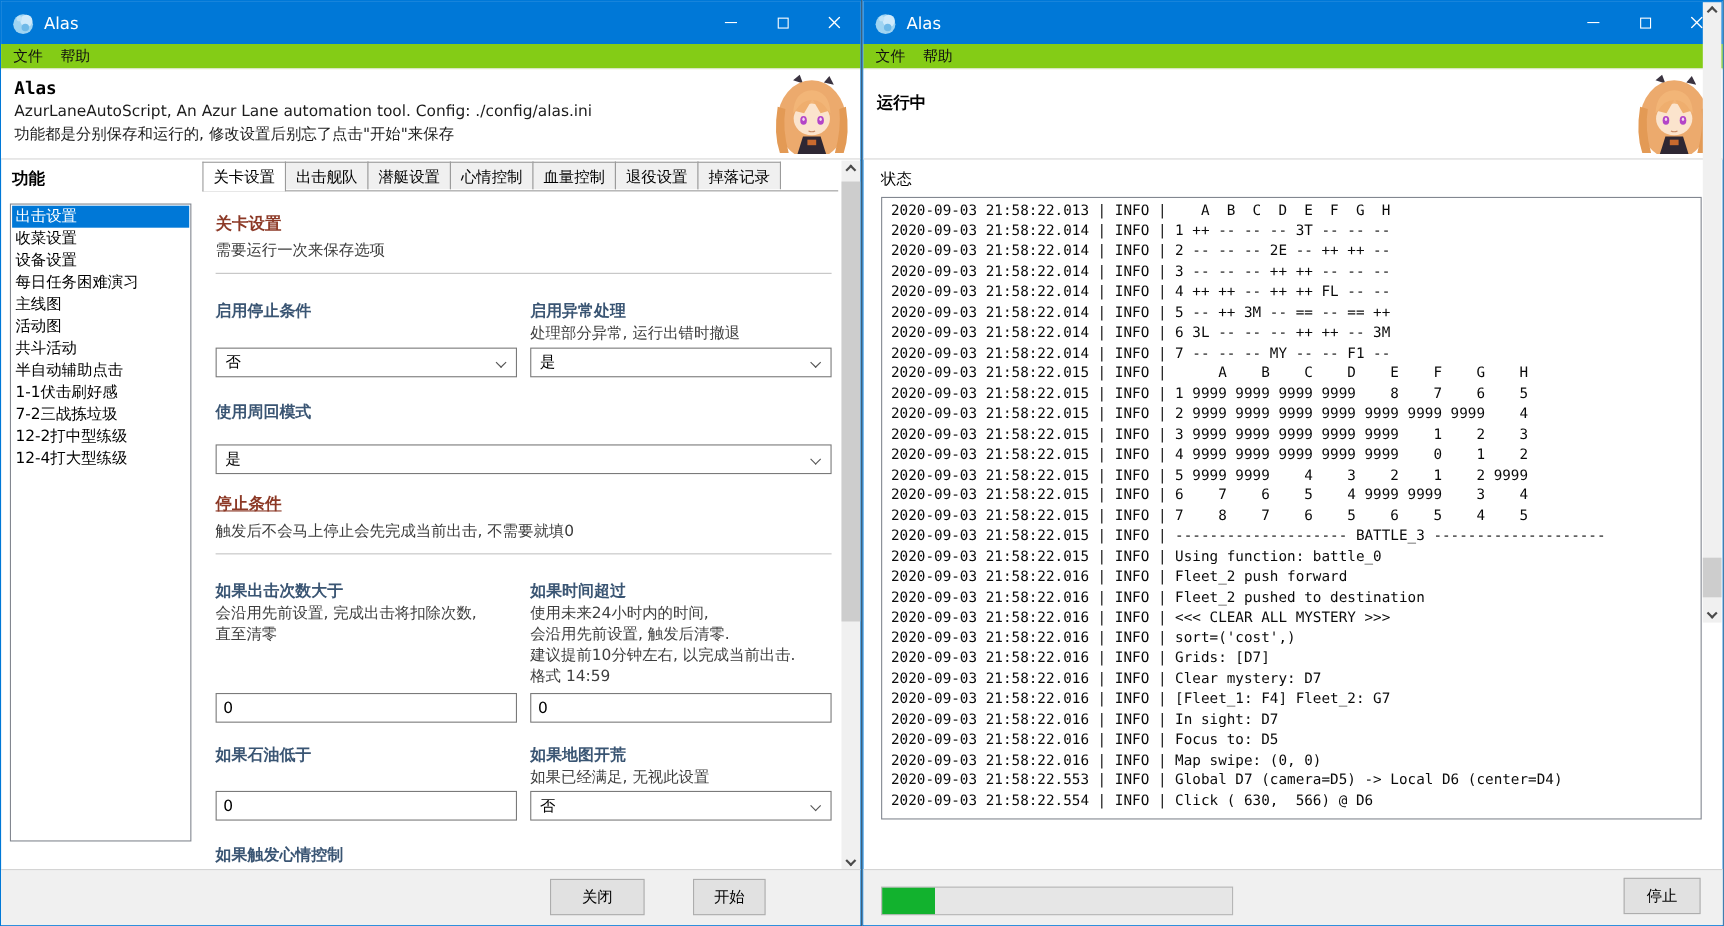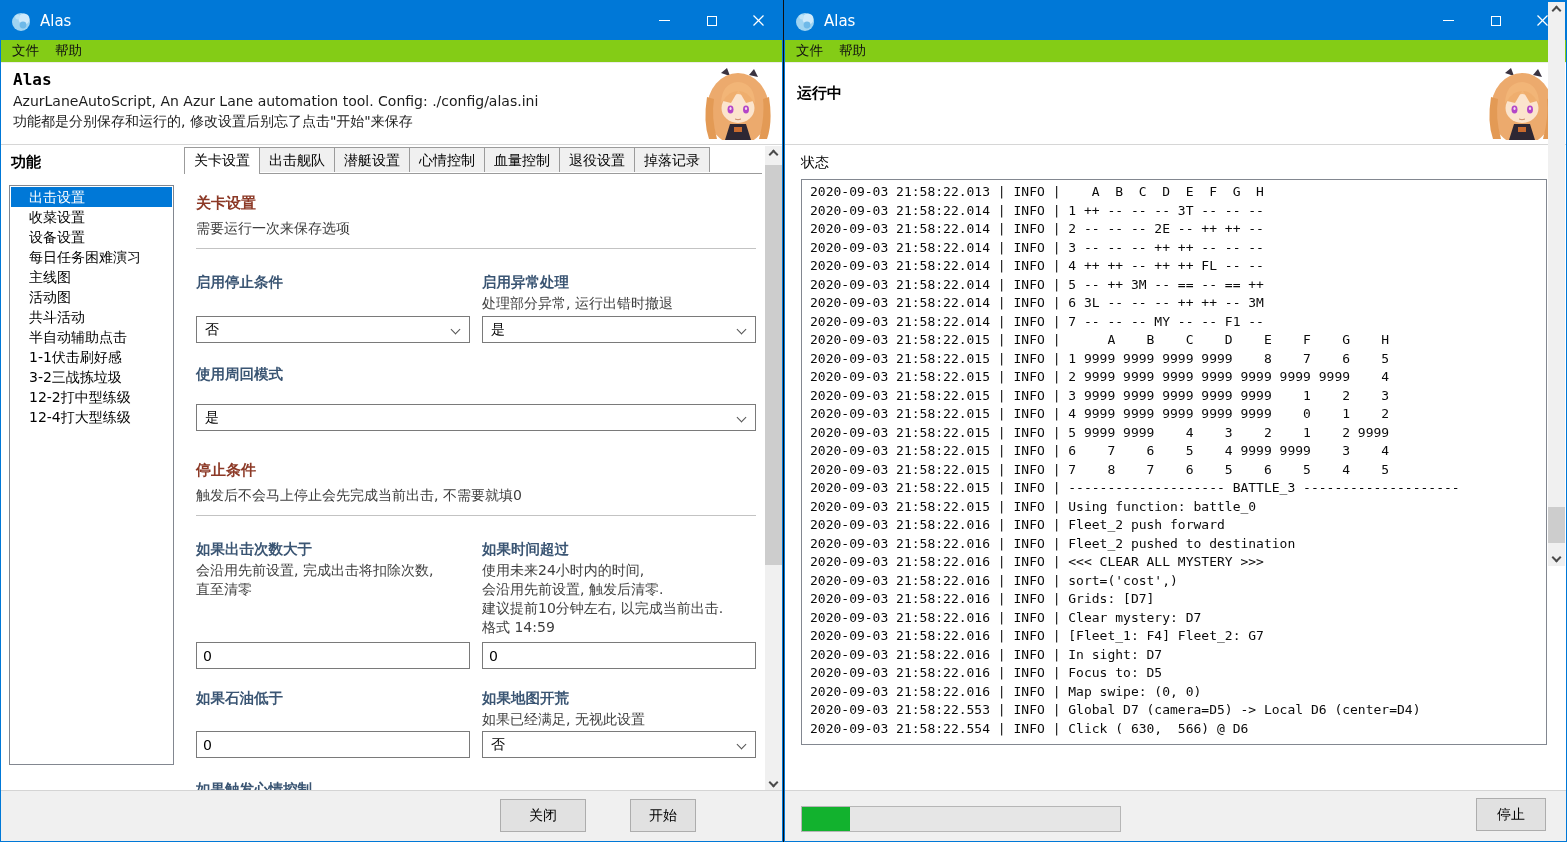--- a/index.html
+++ b/index.html
@@ -24,42 +24,42 @@
 
   
   .header { height:82px; position:relative; background:#fff; border-bottom:1px solid #d6d6d6; padding:7px 0 0 12px; }
   .app-name { font-family:"DejaVu Sans Mono","Liberation Mono",monospace; font-weight:bold; font-size:16px; color:#000; }
   .hdr-line { font-size:14px; color:#1c1c1c; margin-top:4px; }
   .avatar { position:absolute; top:4px; right:8px; width:73px; height:73px; }
 
   
   .sidebar-heading { position:absolute; left:10px; top:152px; font-size:15px; font-weight:bold; color:#000; }
   .listbox { position:absolute; left:8px; top:184px; width:165px; height:580px; border:1px solid #828790; background:#fff; padding:1px; overflow:hidden; }
-  .list-item { height:20px; line-height:20px; font-size:14px; color:#000; padding-left:18px; white-space:nowrap; }
+  .list-item { height:20px; line-height:20px; font-size:14px; color:#000; padding-left:3px; white-space:nowrap; }
   .list-item.selected { background:#0078d7; color:#fff; }
 
   .main { position:absolute; left:183px; top:146px; width:578px; height:644px; }
   .tabbar { display:flex; height:26px; position:relative; z-index:2; }
   .tab { font-size:14px; color:#000; background:#f0f0f0; border:1px solid #9b9b9b; border-bottom:none; padding:4px 9px 0 9px; margin-right:-1px; height:25px; }
   .tab.selected { background:#fff; height:27px; margin-top:0; position:relative; z-index:3; }
   .content { position:absolute; left:0; top:26px; width:578px; height:618px; background:#fff; border-top:1px solid #9b9b9b; overflow:hidden; padding:20px 6px 0 12px; }
   .sec-title { font-size:15px; font-weight:bold; color:#8c3926; }
   .sec-desc { font-size:14px; color:#3c3c3c; margin-top:6px; line-height:19px; }
   .divider { border-bottom:1px solid #c3c3c3; margin-top:10px; }
   .pair { display:grid; grid-template-columns:1fr 1fr; column-gap:12px; margin-top:24px; }
   .cell { display:flex; flex-direction:column; }
   .f-label { font-size:14.5px; font-weight:bold; color:#3a5573; margin-bottom:2px; }
   .f-desc { font-size:14px; color:#3f3f3f; line-height:19px; white-space:pre-line; }
   .f-input { margin-top:auto; height:27px; border:1px solid #7a7a7a; background:#fff; font-size:14px; padding:0 6px; width:100%;
              font-family:"DejaVu Sans","Liberation Sans",sans-serif; }
   .select { margin-top:auto; height:27px; border:1px solid #7a7a7a; background:#fff; display:flex; align-items:center; padding:0 8px; font-size:14px; color:#000; position:relative; }
   .select .chev-down { position:absolute; right:10px; top:9px; }
   .chev-down { width:7px; height:7px; border-right:1.6px solid #555; border-bottom:1.6px solid #555; transform:rotate(45deg); }
   .chev-up { width:7px; height:7px; border-right:2px solid #4a4a4a; border-bottom:2px solid #4a4a4a; transform:rotate(-135deg); }
-  .chev-down.sb { border-color:#4a4a4a; border-right-width:2px; border-bottom-width:2px; } .gap22 { margin-top:22px; } .gap30 { margin-top:30px; }
+  .chev-down.sb { border-color:#4a4a4a; border-right-width:2px; border-bottom-width:2px; } .gap22 { margin-top:22px; } .gap30 { margin-top:18px;text-decoration:underline; }
   .mt20 { margin-top:20px; }
 
   
   .vscroll { position:absolute; width:17px; background:#f0f0f0; }
   #left-scroll { right:0; top:145px; height:645px; }
   .sb-btn { position:absolute; left:0; width:17px; height:17px; display:flex; align-items:center; justify-content:center; }
   .sb-btn.up { top:0; } .sb-btn.down { bottom:0; }
   .sb-thumb { position:absolute; left:0; width:17px; background:#cdcdcd; }
   #left-thumb { top:19px; height:400px; }
   #log-thumb { top:505px; height:36px; }
@@ -140,21 +140,21 @@
   <div class="listbox">
       <div class="list-item selected">出击设置</div>
       <div class="list-item">收菜设置</div>
       <div class="list-item">设备设置</div>
       <div class="list-item">每日任务困难演习</div>
       <div class="list-item">主线图</div>
       <div class="list-item">活动图</div>
       <div class="list-item">共斗活动</div>
       <div class="list-item">半自动辅助点击</div>
       <div class="list-item">1-1伏击刷好感</div>
-      <div class="list-item">3-2三战拣垃圾</div>
+      <div class="list-item">7-2三战拣垃圾</div>
       <div class="list-item">12-2打中型练级</div>
       <div class="list-item">12-4打大型练级</div>
     </div>
 
   <div class="main">
     <div class="tabbar">
         <div class="tab selected">关卡设置</div>
         <div class="tab">出击舰队</div>
         <div class="tab">潜艇设置</div>
         <div class="tab">心情控制</div>

